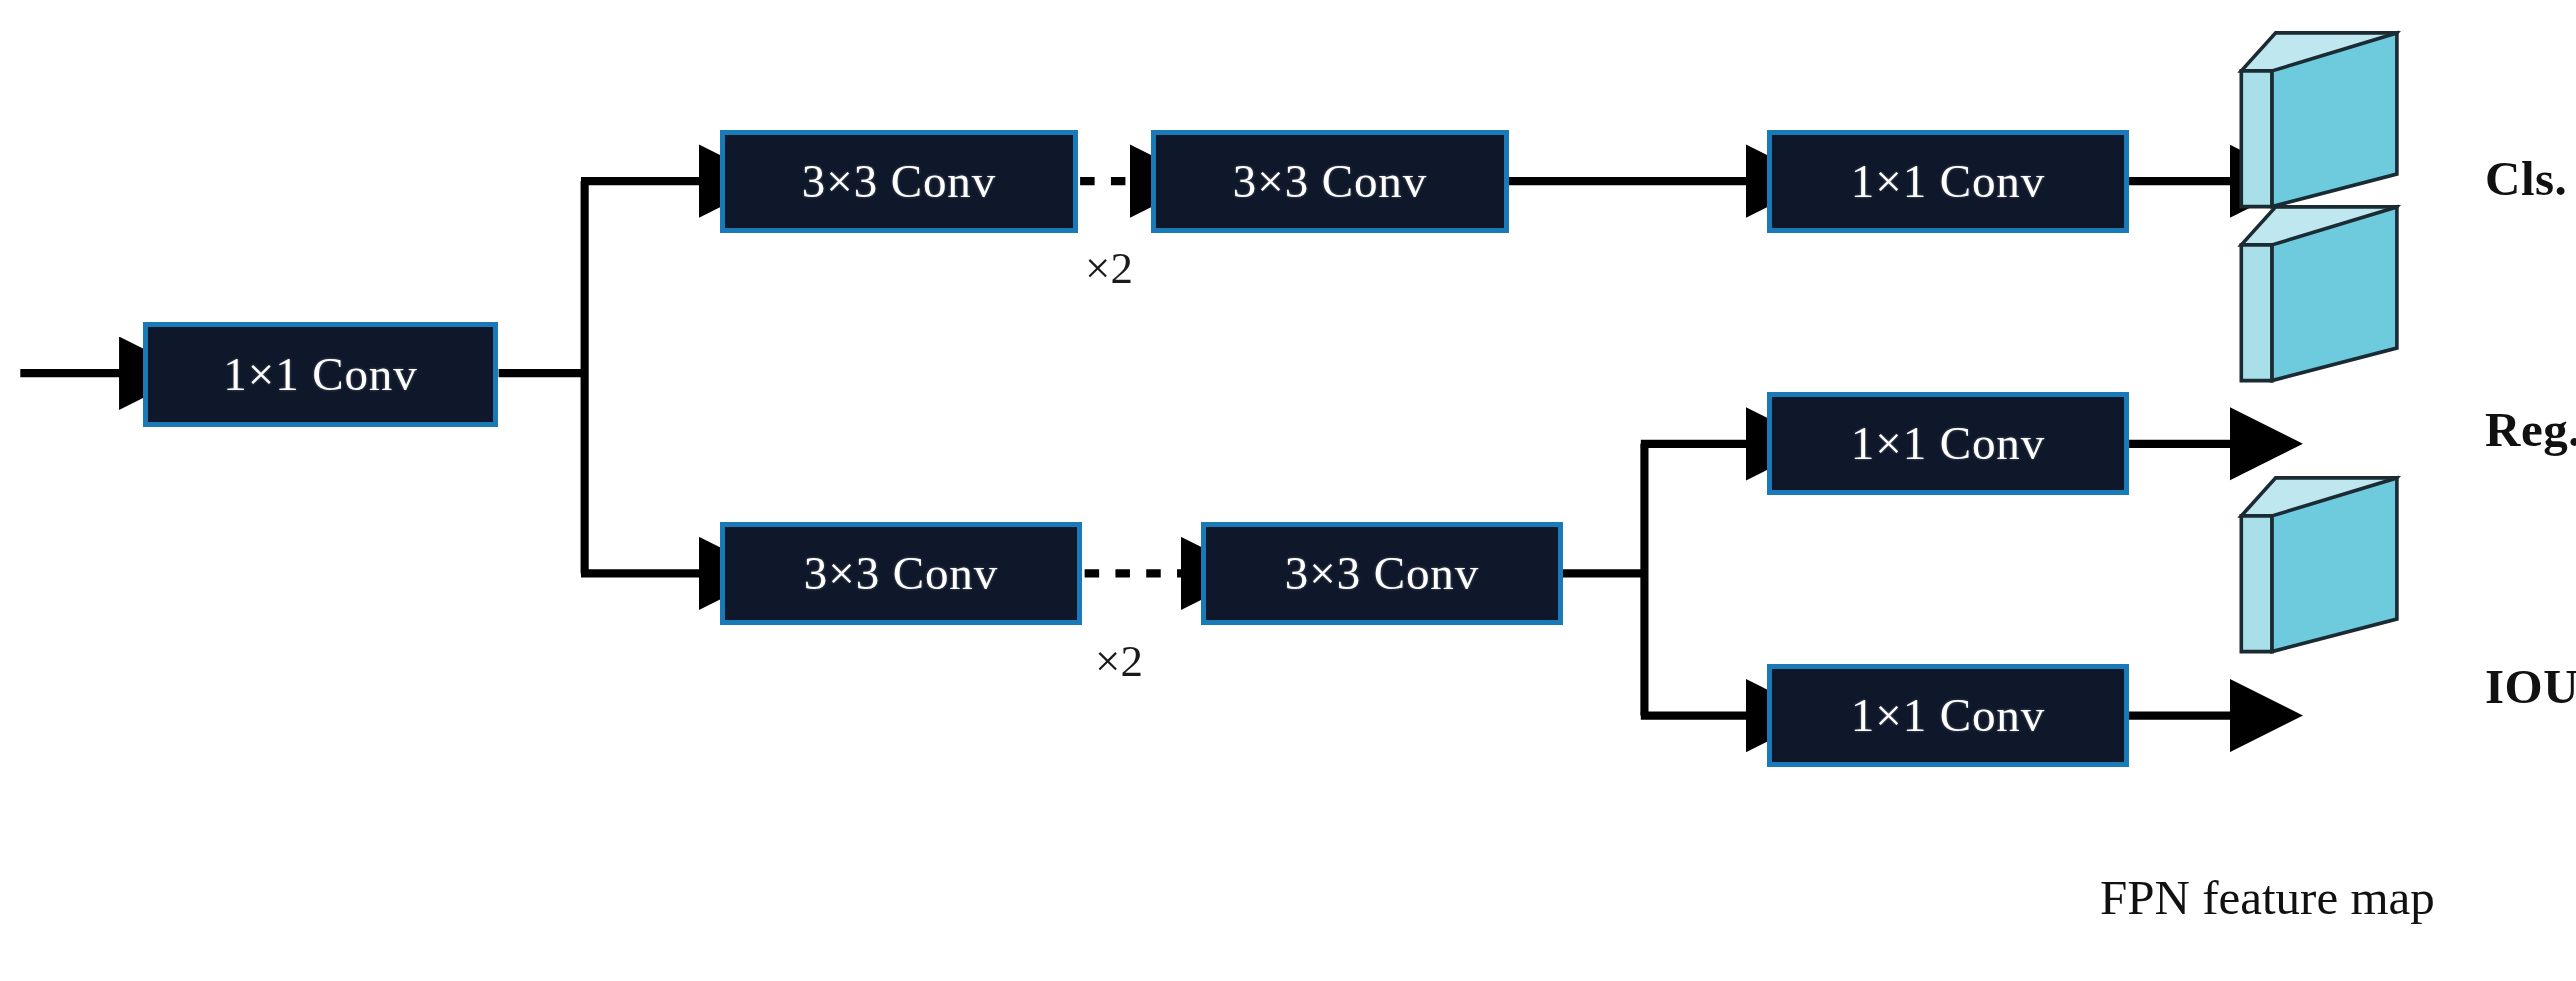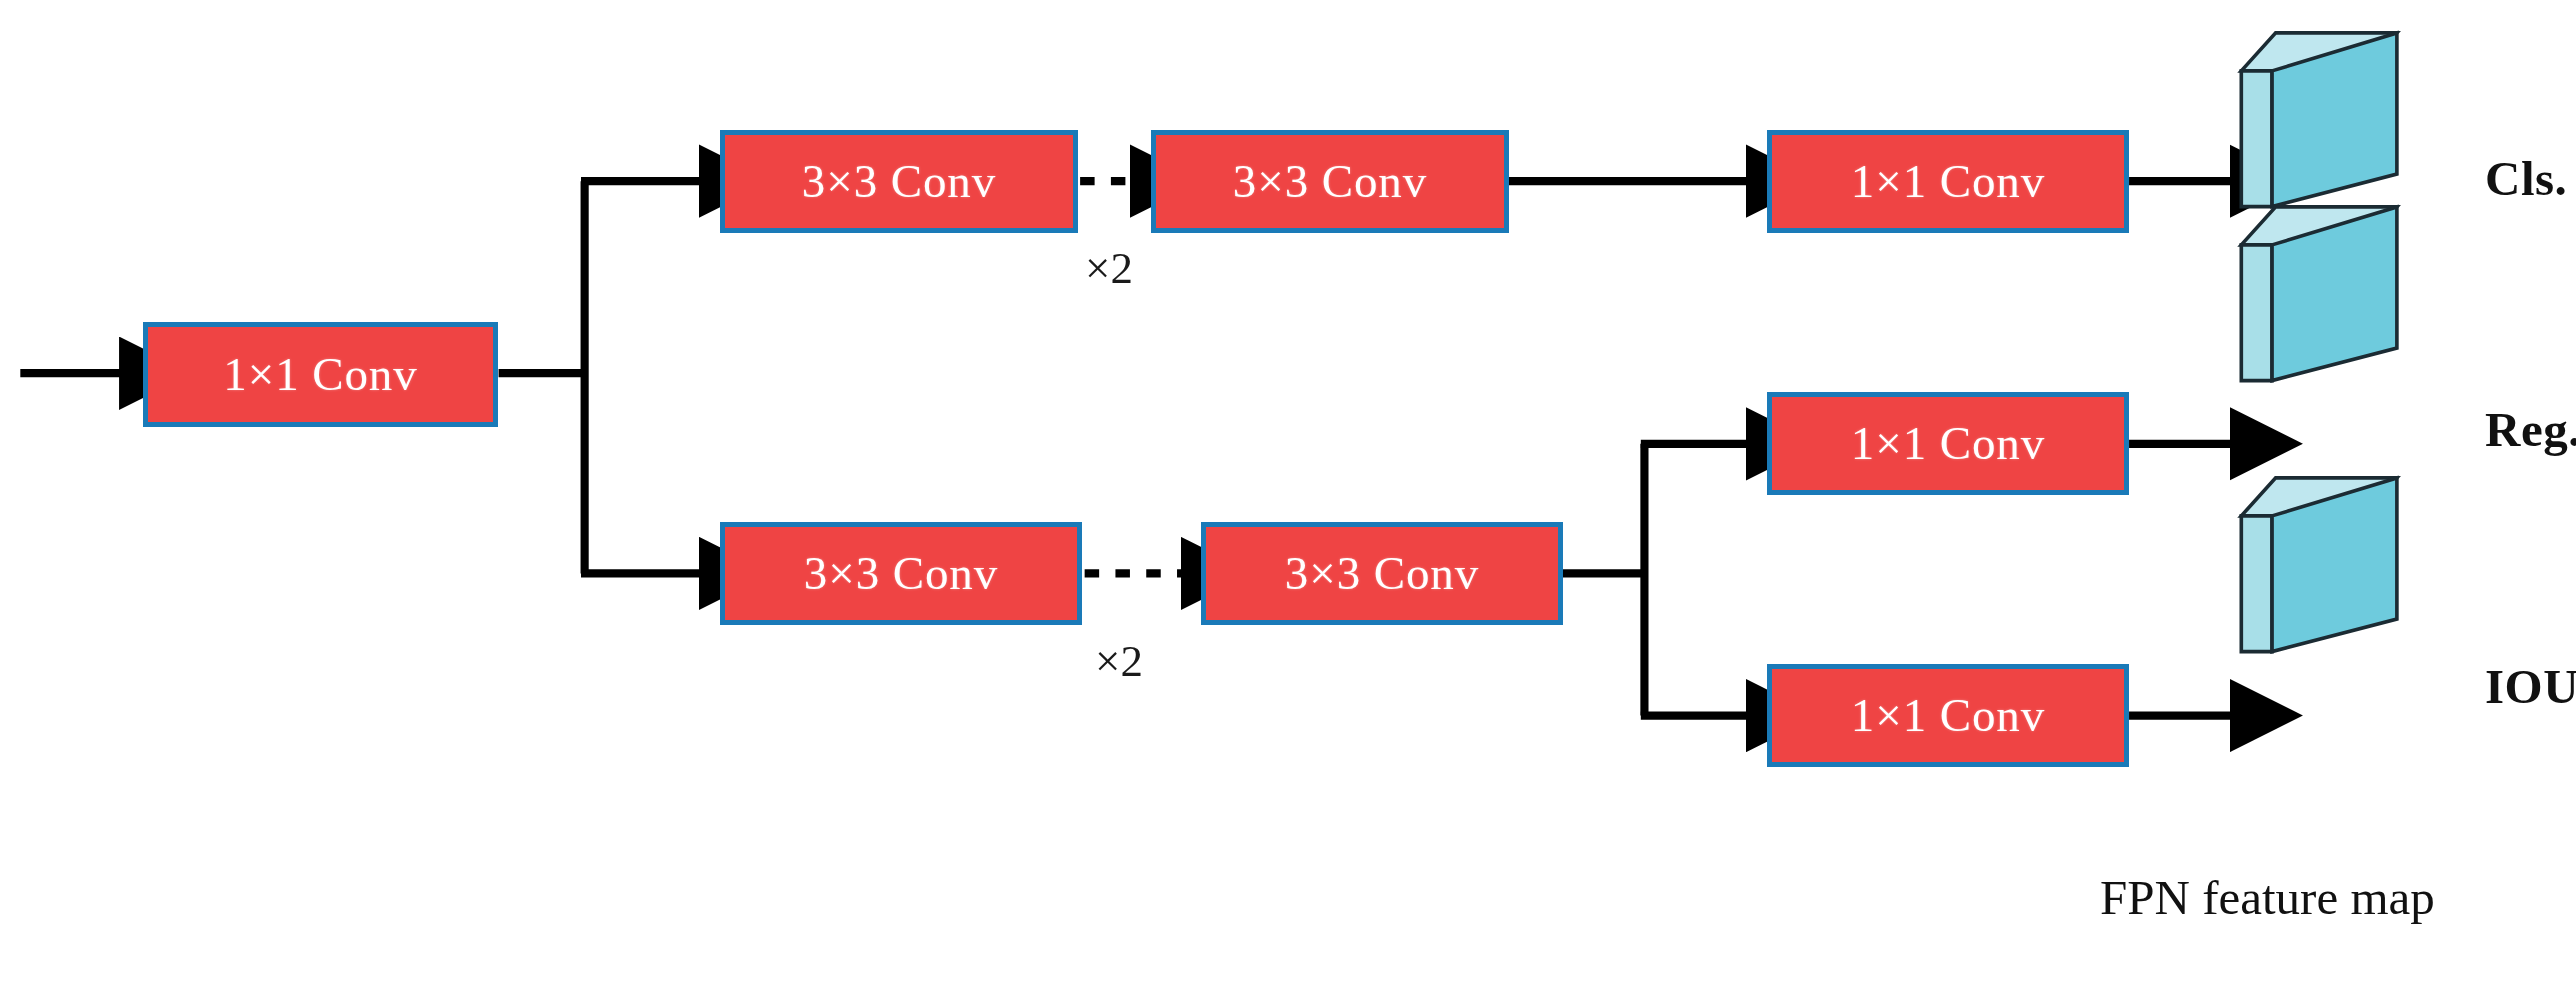--- a/index.html
+++ b/index.html
@@ -3,21 +3,21 @@
 <meta charset="utf-8">
 <style>
   html,body{margin:0;padding:0;background:#ffffff;}
   body{width:2576px;height:981px;position:relative;overflow:hidden;
        font-family:"Liberation Serif","DejaVu Serif",serif;}
   #stage{position:absolute;left:0;top:0;width:2576px;height:981px;}
   svg#wires{position:absolute;left:0;top:0;width:2576px;height:981px;}
 
   .conv-box{
     position:absolute;
-    background:#ef4444;
+    background:#0f172a;
     border:5.4px solid #1a7ab8;
     box-sizing:border-box;
     display:flex;align-items:center;justify-content:center;
     color:#ffffff;
     font-family:"Liberation Serif","DejaVu Serif",serif;
     font-size:47px;
     letter-spacing:0.9px;
     line-height:1;
     text-shadow:0 0 2.7px rgba(255,255,255,.35);
   }

